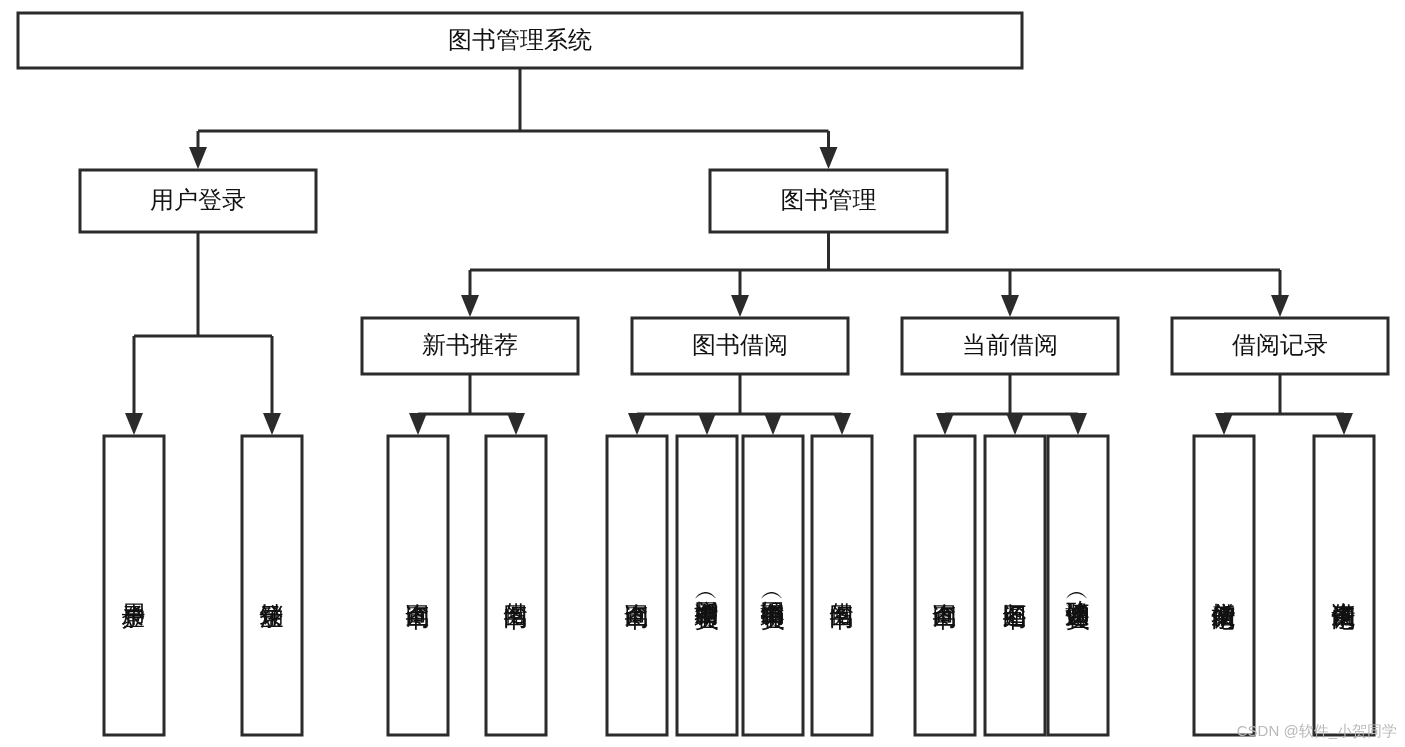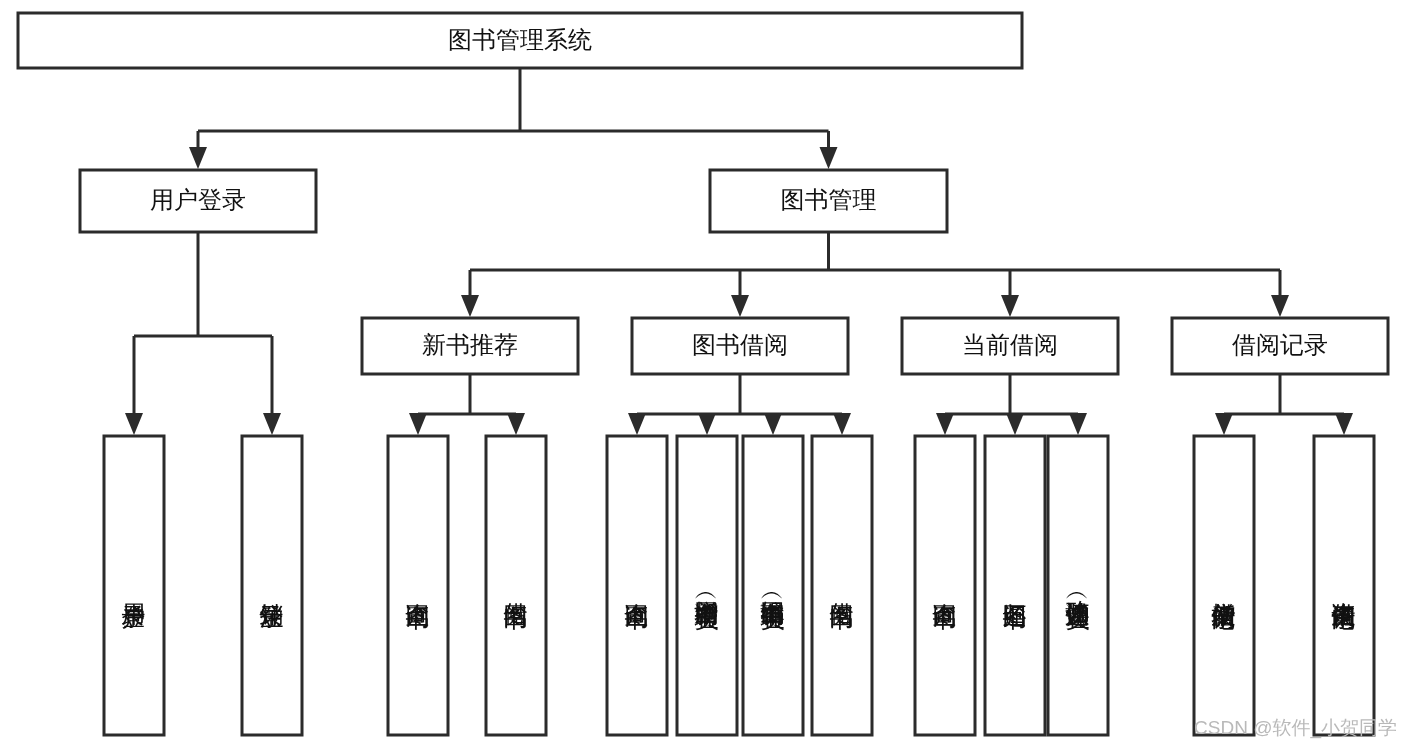--- a/index.html
+++ b/index.html
@@ -23,21 +23,21 @@
     writing-mode:vertical-rl;
     text-orientation:upright;
     font-size:24px;line-height:1.05;
     color:#111111;
     letter-spacing:1px;
     pointer-events:none;
   }
   .watermark{
     position:absolute;right:8px;bottom:6px;
     font-family:"Liberation Sans","DejaVu Sans",sans-serif;
-    font-size:19px;color:#b9b9b9;white-space:nowrap;
+    font-size:15px;color:#b9b9b9;white-space:nowrap;
   }
 </style>
 </head>
 <body>
 
 <div id="diagram-root">
 
   <svg id="tree" viewBox="0 0 1405 747">
     <defs></defs>
     <g id="edges-layer">

